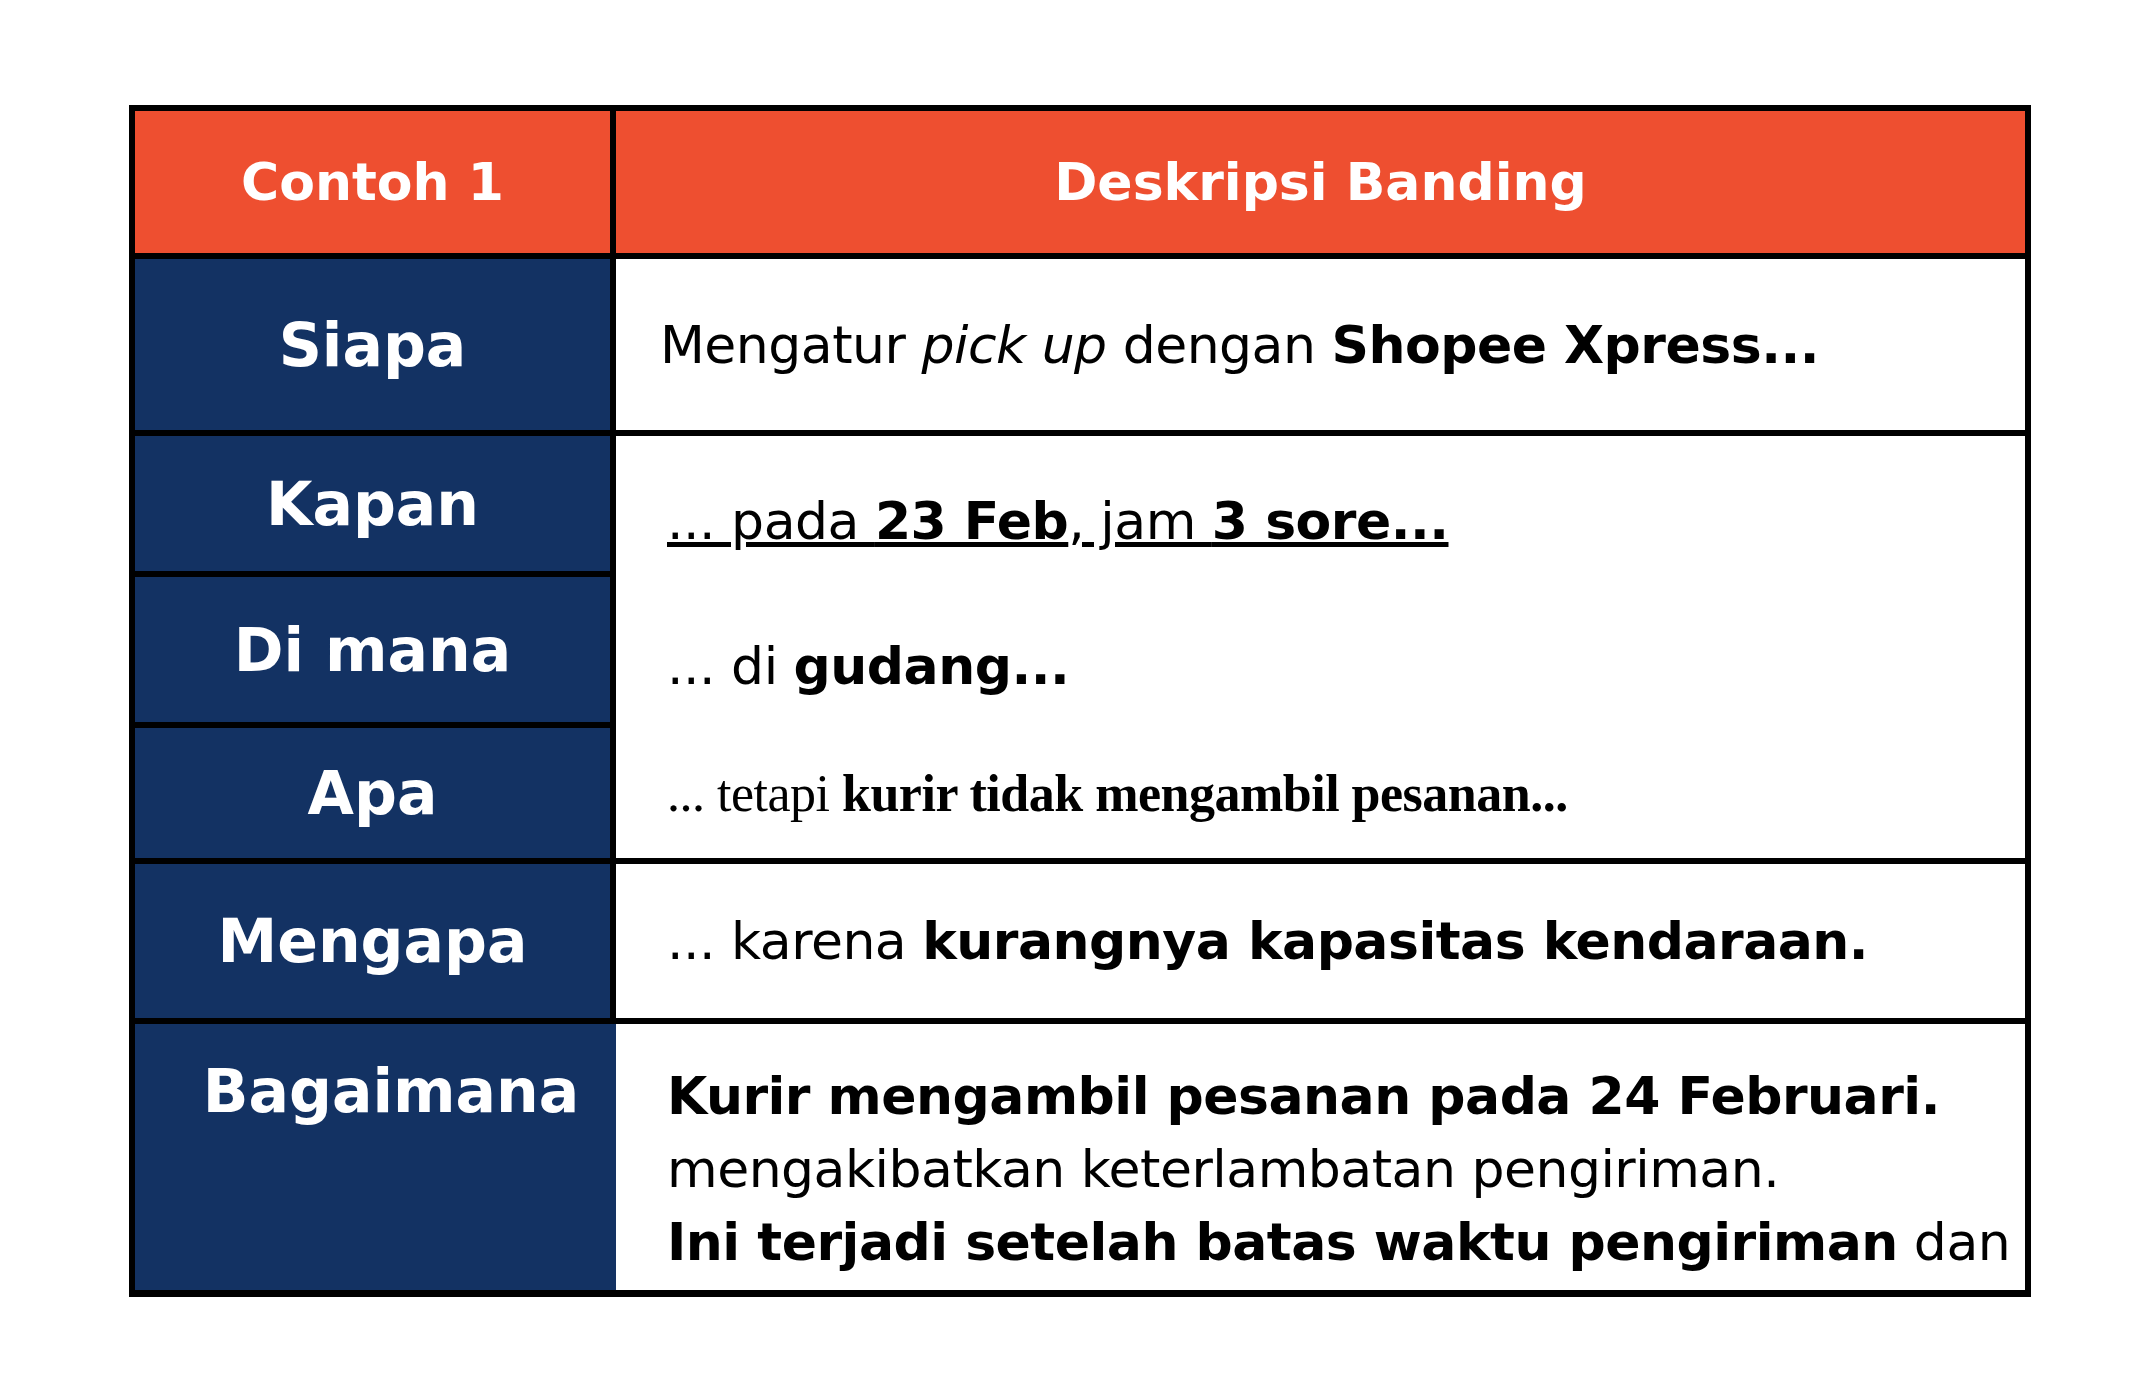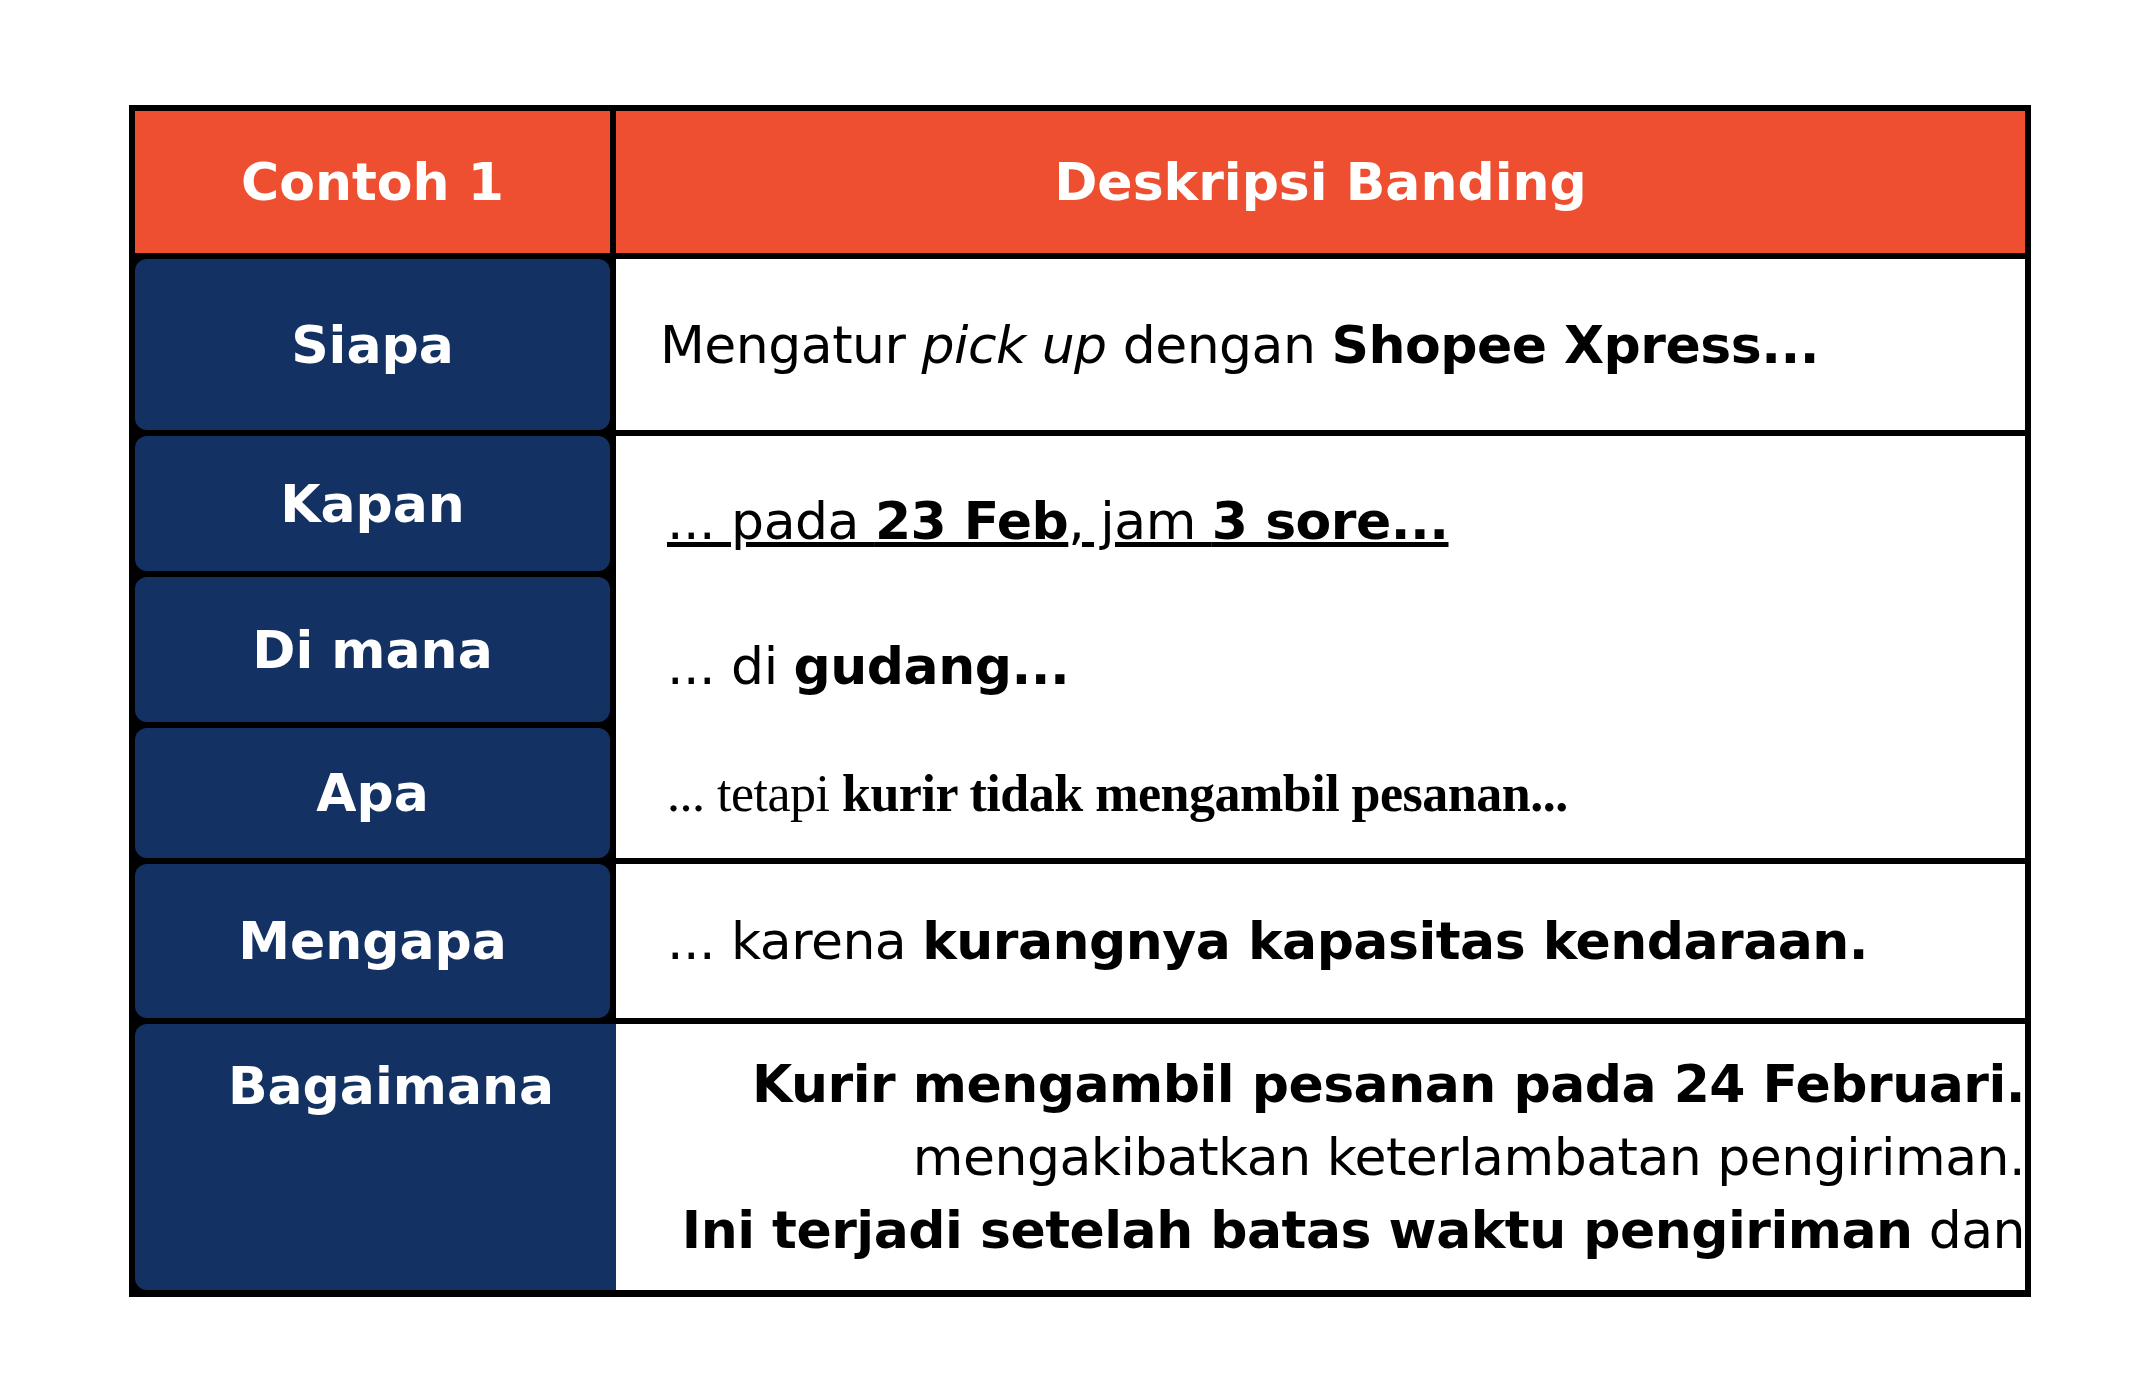--- a/index.html
+++ b/index.html
@@ -16,24 +16,24 @@
       width: 1902px; height: 1192px;
       background: #000000;
     }
     .cell {
       position: absolute;
       box-sizing: border-box;
       display: flex;
       align-items: center;
     }
     .hdr { background: #EE4F30; color: #ffffff; justify-content: center; font-weight: bold; font-size: 52px; }
-    .lbl { background: #133263; color: #ffffff; justify-content: center; font-weight: bold; font-size: 52px; border-radius: 12px; }
+    .lbl { background: #133263; color: #ffffff; justify-content: center; font-weight: bold; font-size: 60px; }
     .lbl.top { align-items: flex-start; padding-top: 32px; }
     .desc { background: #ffffff; color: #000000; font-size: 52px; padding-left: 51px; letter-spacing: -0.5px; }
-    .desc.multi { display: block; padding-top: 24px; line-height: 73px; text-align: right; }
+    .desc.multi { display: block; padding-top: 36px; line-height: 73px; }
     .desc b { font-weight: bold; }
     .desc i { font-style: italic; }
   </style>
 </head>
 <body>
 
 <div class="tbl">
 
   <div class="cell hdr" style="left:6px; top:6px; width:475px; height:142px;">
     <span>Contoh 1</span>

